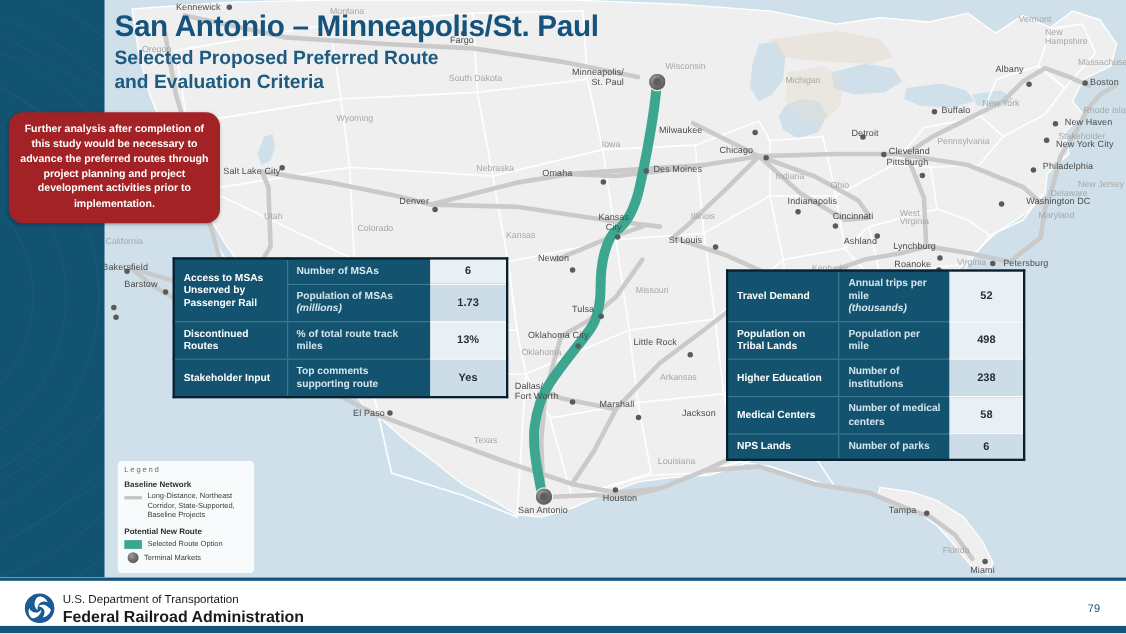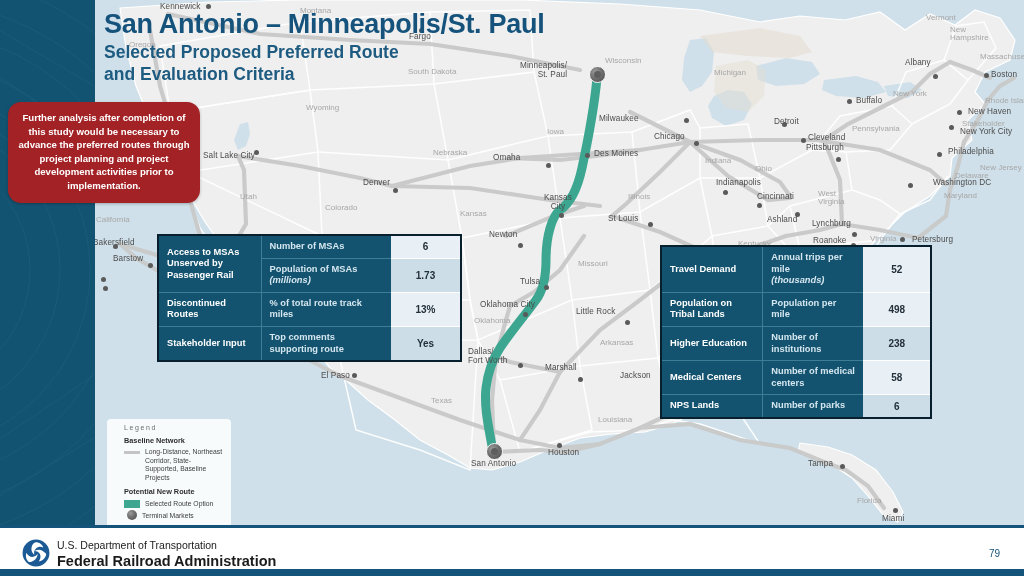--- a/index.html
+++ b/index.html
@@ -143,21 +143,21 @@
   #table-left  { left: 157px; top: 234px; width: 279px; }
   #table-right { left: 660px; top: 245px; width: 272px; }
 
   
   #legend {
     position: absolute;
     left: 107px; top: 419px;
     width: 124px;
     background: rgba(255,255,255,.86);
     border-radius: 4px;
-    padding: 5px 7px 7px 17px;
+    padding: 5px 7px 7px 6px;
     color: #3b3b3b;
   }
   #legend .lg-title { font-size: 7px; letter-spacing: 1.6px; color: #6d6d6d; margin-bottom: 5px;}
   #legend .lg-head { font-size: 7.3px; font-weight: bold; color: #2e2e2e; margin: 4px 0 3px 0;}
   #legend .lg-row { display: flex; align-items: flex-start; gap: 5px; margin-bottom: 2px;}
   #legend .lg-text { font-size: 6.8px; line-height: 1.28; color: #3d3d3d;}
   .swatch-line { width: 16px; height: 3px; background: #c4c4c4; margin-top: 3px; flex: none;}
   .swatch-route { width: 16px; height: 8px; background: #3ca690; margin-top: 1px; flex: none;}
   .swatch-term {
     width: 10px; height: 10px; border-radius: 50%; flex: none; margin-left: 3px;

